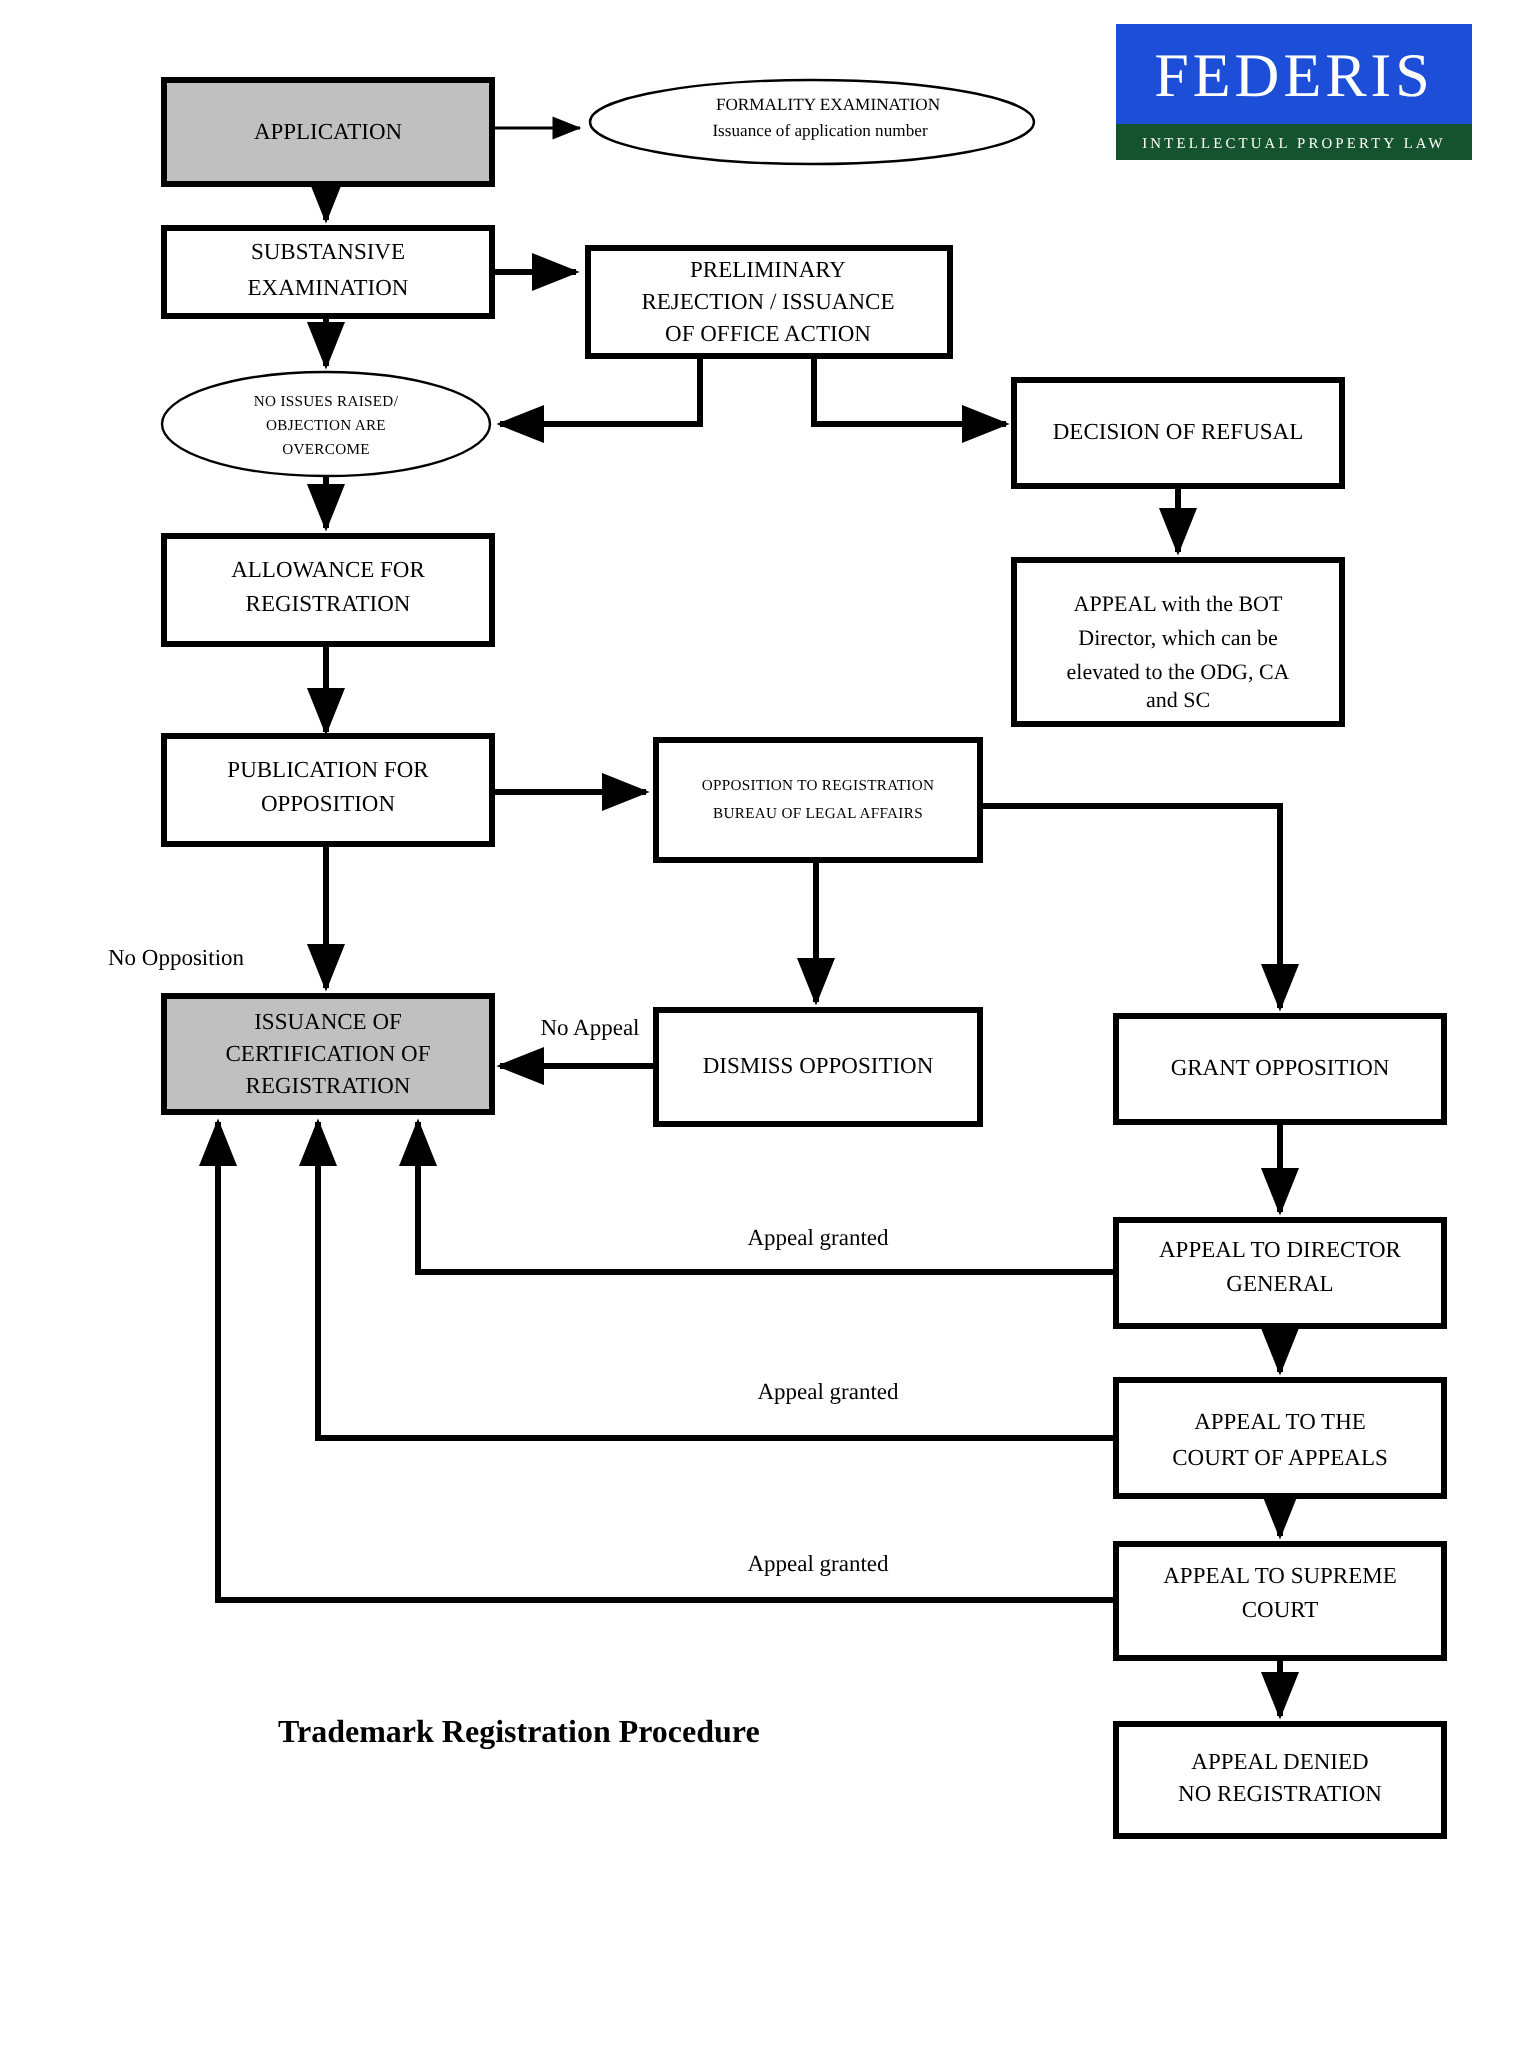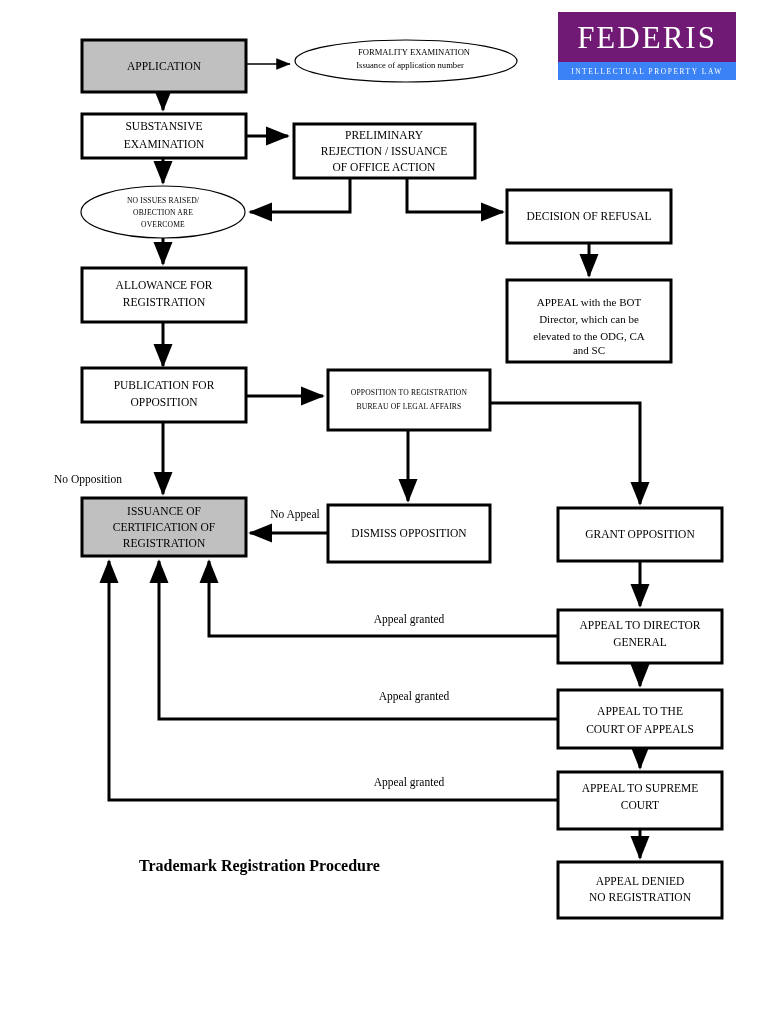--- a/index.html
+++ b/index.html
@@ -74,35 +74,35 @@
     fill: #000000;
   }
   #logo {
     position: absolute;
     left: 558px;
     top: 12px;
     width: 178px;
     height: 68px;
   }
   #logo .logo-main {
-    background: #701a75;
+    background: #1d4ed8;
     height: 50px;
     display: flex;
     align-items: center;
     justify-content: center;
   }
   #logo .logo-word {
     color: #ffffff;
     font-family: "Liberation Serif", serif;
     font-size: 31px;
     letter-spacing: 2px;
     line-height: 1;
   }
   #logo .logo-sub {
-    background: #3b82f6;
+    background: #14532d;
     height: 18px;
     display: flex;
     align-items: center;
     justify-content: center;
   }
   #logo .logo-tag {
     color: #ffffff;
     font-family: "Liberation Serif", serif;
     font-size: 7.4px;
     letter-spacing: 1.6px;

